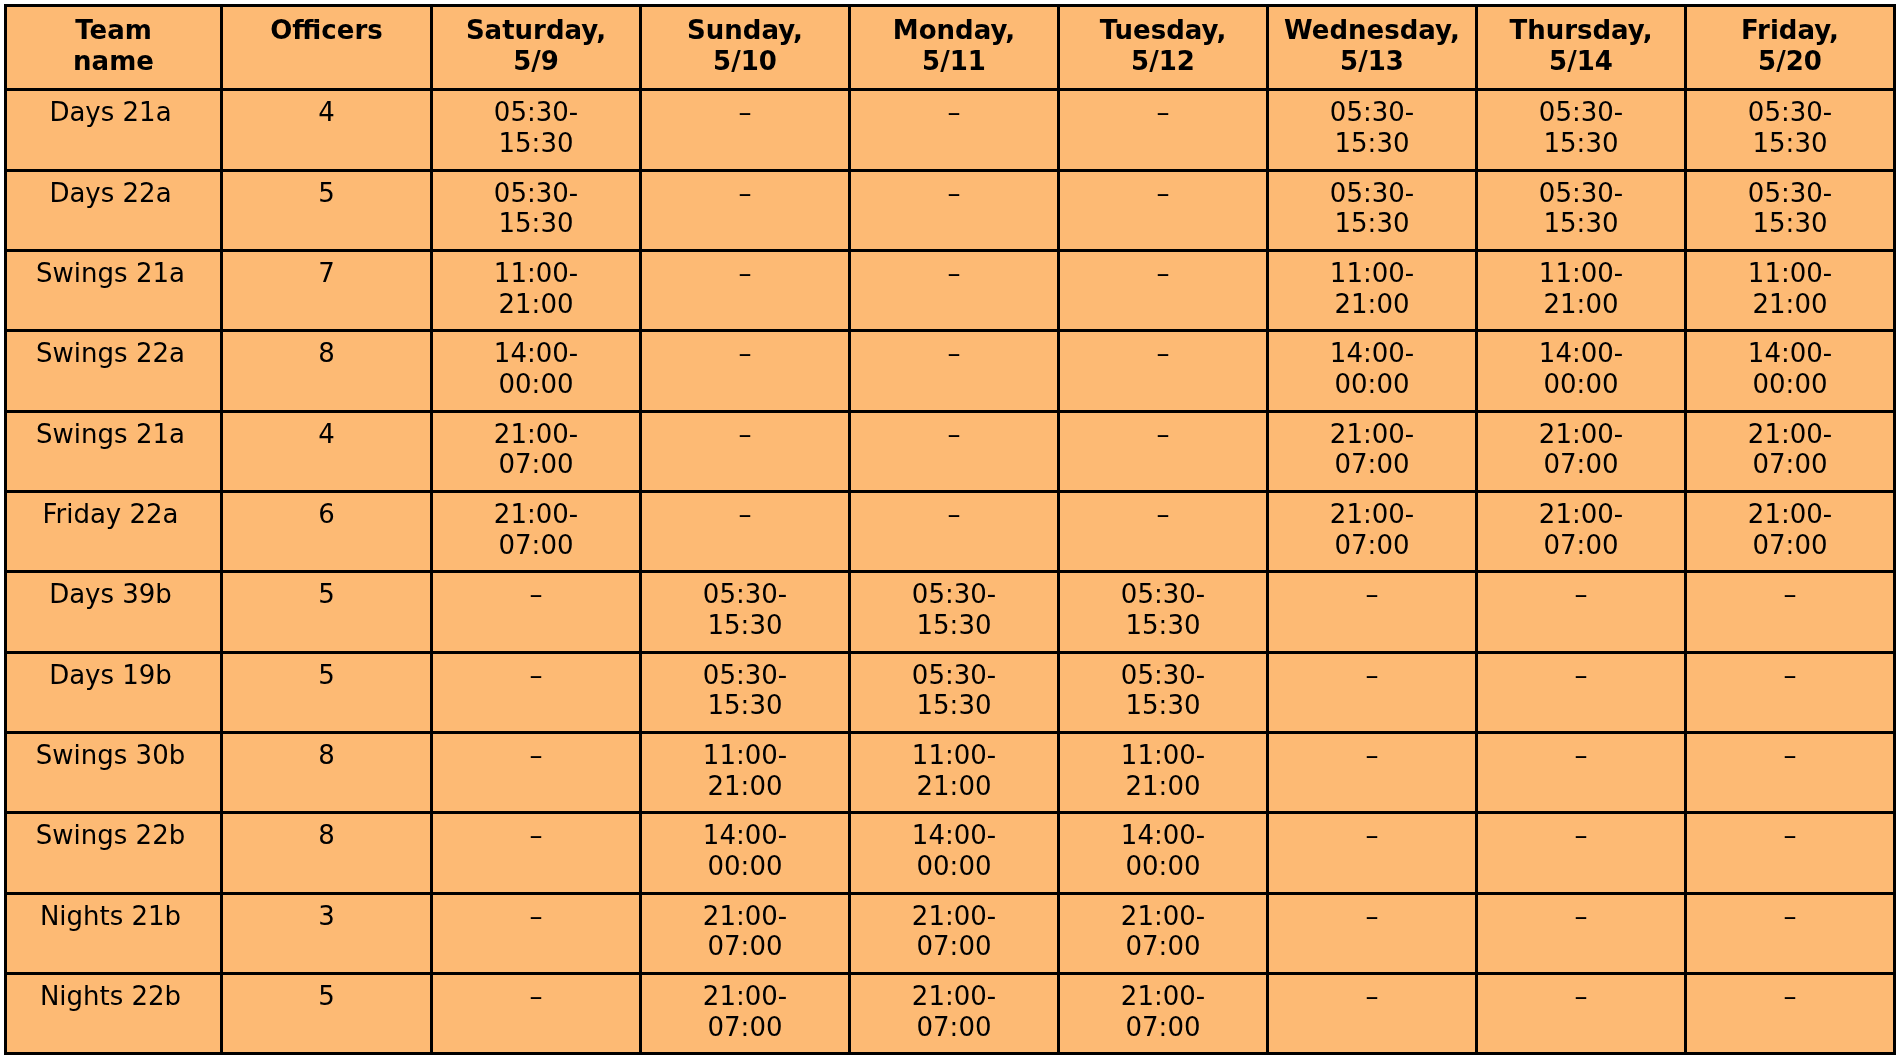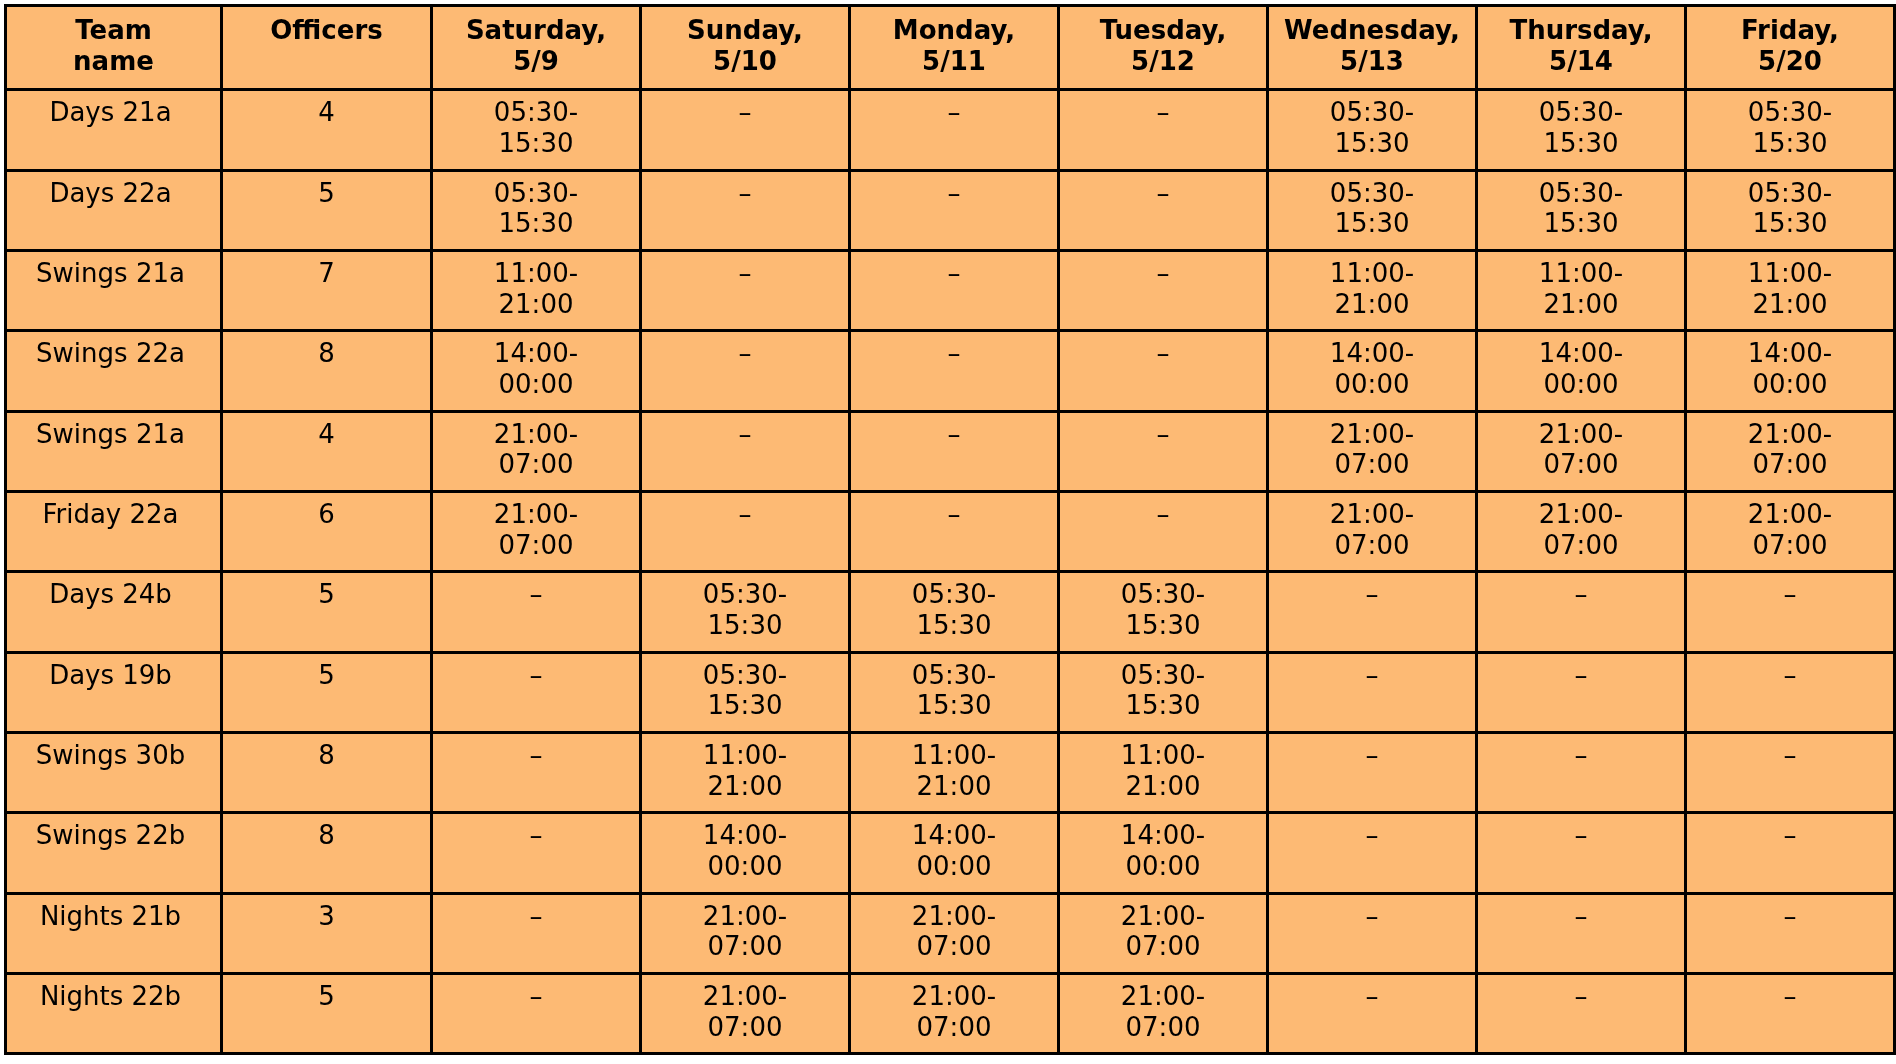--- a/index.html
+++ b/index.html
@@ -276,21 +276,21 @@
           <td>
             <span class="cell-line">21:00-</span>
             <span class="cell-line">07:00</span>
           </td>
           <td>
             <span class="cell-line">21:00-</span>
             <span class="cell-line">07:00</span>
           </td>
         </tr>
         <tr>
-          <td class="team">Days 24b</td>
+          <td class="team">Days 39b</td>
           <td>5</td>
           <td>
             <span class="dash">–</span>
           </td>
           <td>
             <span class="cell-line">05:30-</span>
             <span class="cell-line">15:30</span>
           </td>
           <td>
             <span class="cell-line">05:30-</span>

